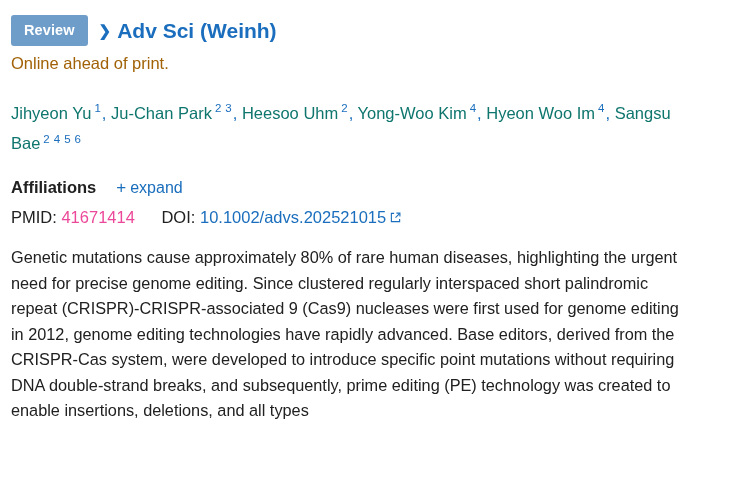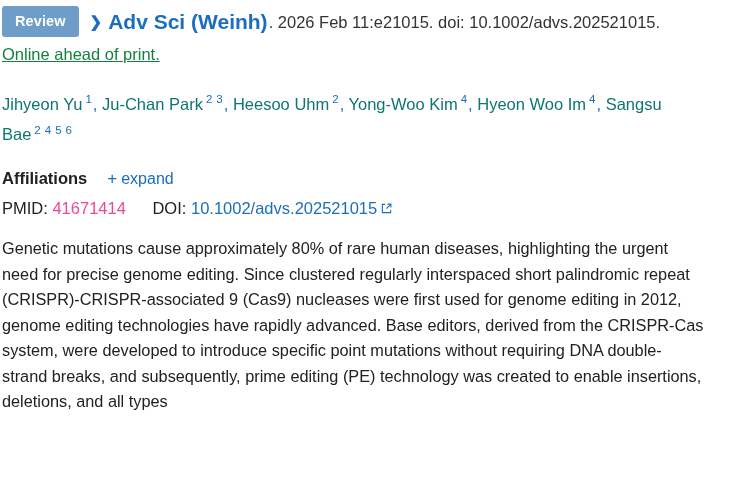--- a/index.html
+++ b/index.html
@@ -12,21 +12,21 @@
     height: 500px;
     overflow: hidden;
     font-family: "Liberation Sans", sans-serif;
     color: #212121;
     -webkit-font-smoothing: antialiased;
   }
   .page {
     position: relative;
     width: 704px;
     height: 500px;
-    padding: 0;
+    padding: 9px;
     box-sizing: border-box;
   }
 
   
   .cite-row {
     display: flex;
     align-items: center;
     flex-wrap: wrap;
     padding: 6px 0 0 0;
     margin-left: 2px;
@@ -58,22 +58,21 @@
     cursor: pointer;
   }
   .cite-rest {
     color: #333333;
     font-size: 16.5px;
     margin-left: 1px;
   }
   .ahead {
     margin: 8px 8px 0 2px;
     font-size: 16.5px;
-    color: #15803d;
-    text-decoration: underline;
+    color: #a16207;
   }
 
   
   h1.title {
     font-family: "Liberation Serif", serif;
     font-size: 33px;
     line-height: 39px;
     font-weight: 700;
     color: #111111;
     margin: 24px 0 0 2px;
@@ -170,21 +169,20 @@
 </style>
 </head>
 <body>
 
 <div class="page">
 
   <div class="cite-row">
     <span class="badge">Review</span>
     <span class="chev">❯</span>
     <a class="journal">Adv Sci (Weinh)</a>
-      <span class="cite-rest">. 2026 Feb 11:e21015. doi: 10.1002/advs.202521015.</span>
   </div>
 
   <div class="ahead">Online ahead of print.</div>
 
 
   <div class="authors">
     <span><a class="author">Jihyeon Yu</a><span class="sup">1</span><span class="comma">,</span></span>
     <span><a class="author">Ju-Chan Park</a><span class="sup">2</span><span class="sup">3</span><span class="comma">,</span></span>
     <span><a class="author">Heesoo Uhm</a><span class="sup">2</span><span class="comma">,</span></span>
     <span><a class="author">Yong-Woo Kim</a><span class="sup">4</span><span class="comma">,</span></span>

